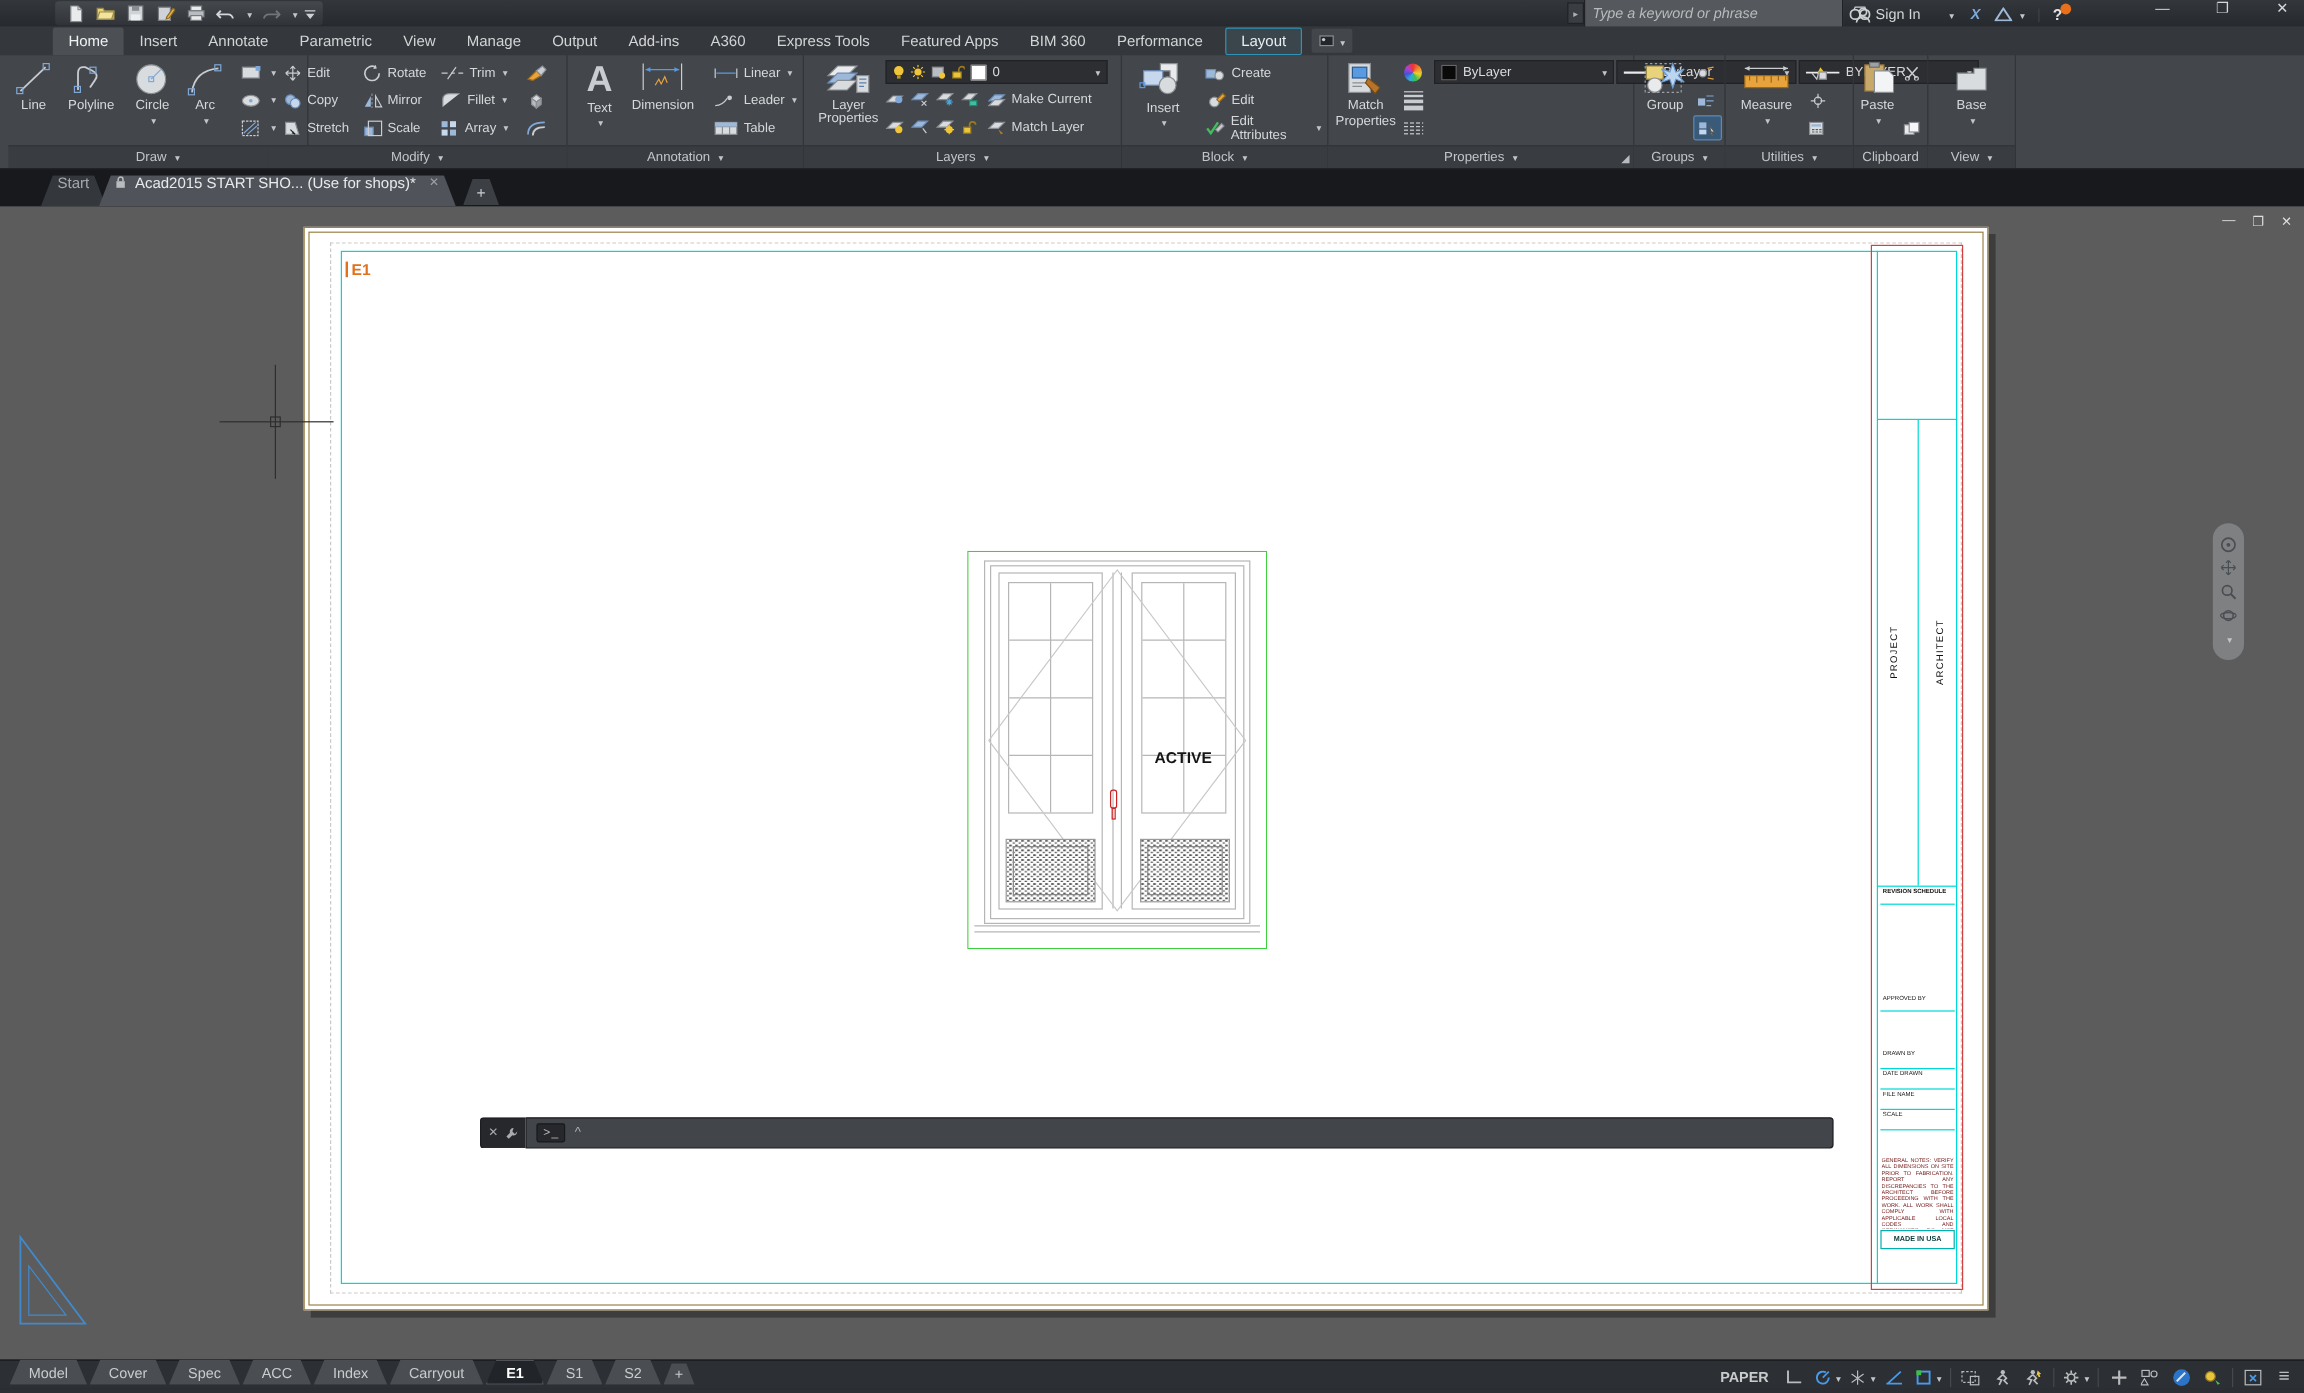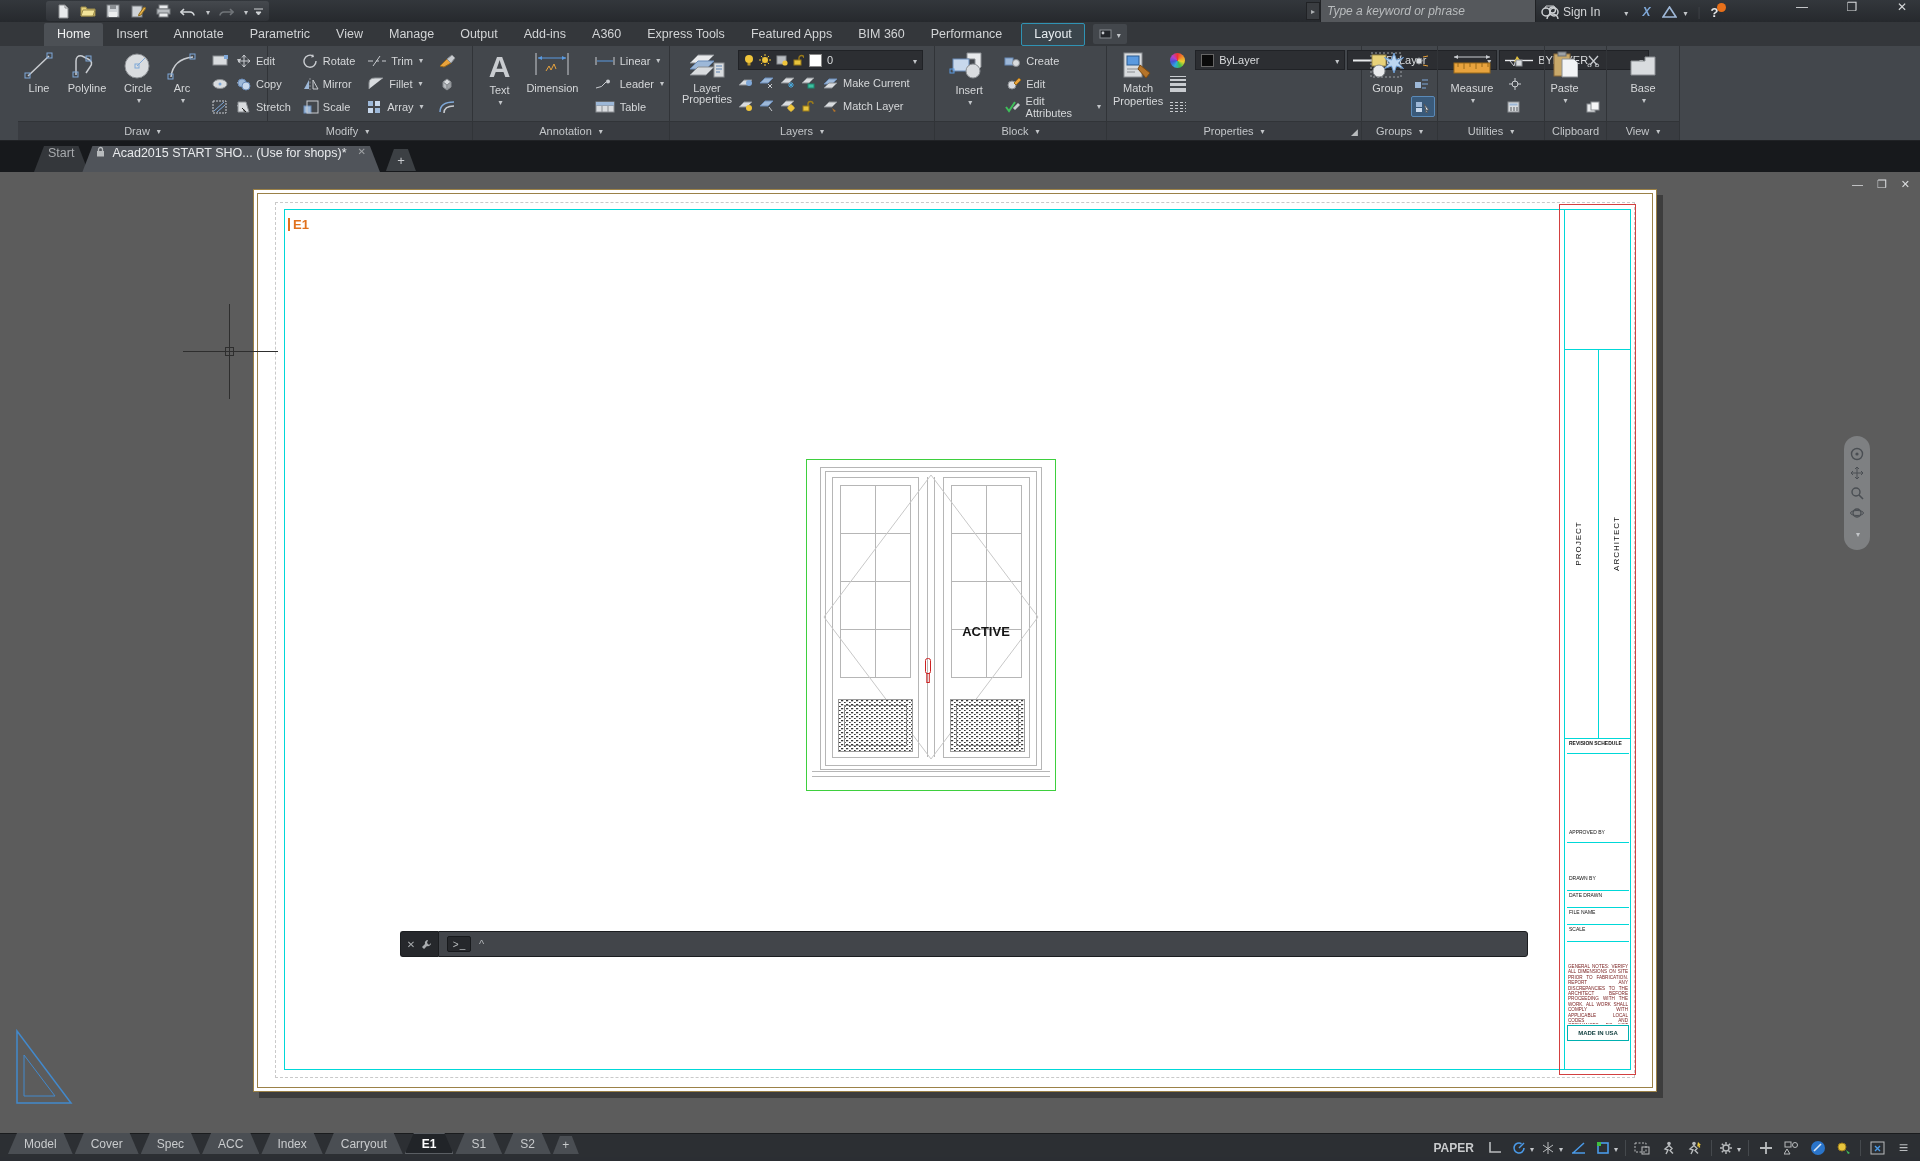--- a/index.html
+++ b/index.html
@@ -225,21 +225,21 @@
         <svg width="13" height="10">
           <rect x="1" y="1" width="11" height="8" fill="#23262a" stroke="#8a8e92"></rect>
           <circle cx="4" cy="4" r="1.4" fill="#c9ccd0"></circle>
         </svg>
         <span class="dd"></span>
       </span>
   </div>
 
   <div class="ribbon">
 
-    <div class="panel" style="left:18px;width:250px">
+    <div class="panel" style="left:7px;width:250px">
       <div class="prow">
         <div class="bigbtn" style="width:42px">
           <span class="ico">
               <svg width="30" height="30">
                 <line x1="4" y1="25" x2="25" y2="5" stroke="#c9ccd0" stroke-width="1.5"></line>
                 <rect x="1" y="22" width="5" height="5" fill="none" stroke="#7fa8d8"></rect>
                 <rect x="23" y="2" width="5" height="5" fill="none" stroke="#7fa8d8"></rect>
               </svg>
             </span>
           <span class="cap">Line</span>

